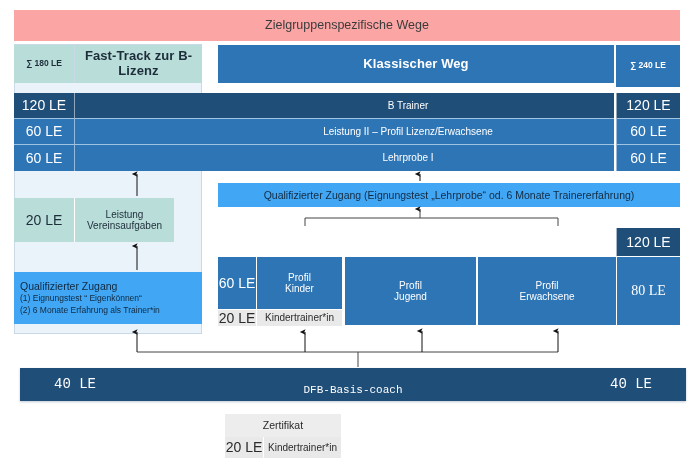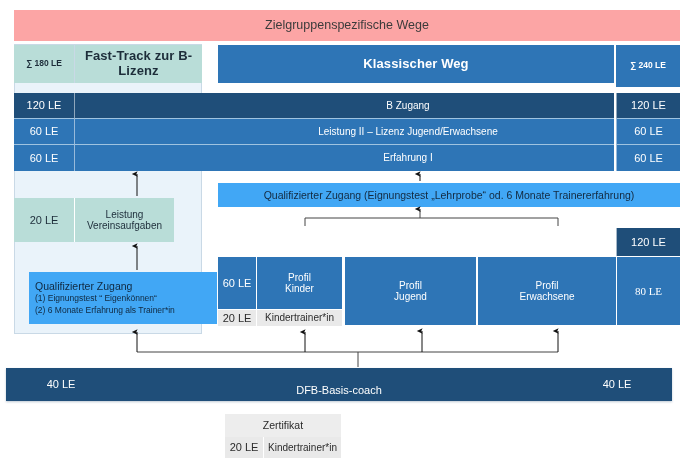--- a/index.html
+++ b/index.html
@@ -27,21 +27,21 @@
   .c-lightblue{background:#41A7F5;color:#13293F;}
   .c-grey     {background:#E9E9E9;color:#2B2B2B;}
   .c-greyhead {background:#EDEDED;color:#2B2B2B;}
   .sep-v-dark{border-left:1px solid #C9D9E6;}
 
   
   .t-title {font-size:12.5px;}
   .t-head  {font-size:13px;font-weight:bold;letter-spacing:.1px;}
   .t-row   {font-size:10px;}
   .t-small {font-size:10px;}
-  .t-le    {font-size:11px;}
+  .t-le    {font-size:14px;}
   .t-le-b  {font-size:8.5px;font-weight:bold;}
   .t-prof  {font-size:10px;}
   .t-qz-h  {font-size:10.5px;}
   .t-basis {font-size:11px;}
   .t-zert  {font-size:10.5px;}
 
   
   .qz-left{
     display:flex;flex-direction:column;justify-content:center;
     padding-left:6px;text-align:left;color:#10283F;
@@ -91,49 +91,49 @@
   <div class="abs cell c-blue" style="left:74px;top:145px;width:128px;height:26px;border-left:1px solid rgba(255,255,255,.5);"></div>
 
   <div class="abs cell c-teal t-le" style="left:14px;top:198px;width:60px;height:44px;">
     <span>20 LE</span>
   </div>
   <div class="abs cell c-teal t-row" style="left:74px;top:198px;width:100px;height:44px;border-left:1px solid #ffffff;flex-direction:column;">
     <span>Leistung</span>
     <span>Vereinsaufgaben</span>
   </div>
 
-  <div class="abs qz-left c-lightblue" style="left:14px;top:272px;width:188px;height:52px;margin-left:15px;">
+  <div class="abs qz-left c-lightblue" style="left:14px;top:272px;width:188px;height:52px;">
     <div class="l1">Qualifizierter Zugang</div>
     <div class="l2">(1) Eignungstest “ Eigenkönnen“</div>
     <div class="l2">(2) 6 Monate Erfahrung als Trainer*in</div>
   </div>
 
   <div class="abs cell c-blue t-head" style="left:218px;top:45px;width:396px;height:38px;">
     <span>Klassischer Weg</span>
   </div>
   <div class="abs cell c-blue t-le-b" style="left:616px;top:45px;width:64px;height:42px;">
     <span>∑ 240 LE</span>
   </div>
 
   <div class="abs cell c-navy t-row" style="left:202px;top:93px;width:412px;height:26px;border-bottom:1px solid #9FC3E0;">
-    <span>B Zugang</span>
+    <span>B Trainer</span>
   </div>
   <div class="abs cell c-navy t-le" style="left:616px;top:93px;width:64px;height:26px;border-left:1px solid rgba(255,255,255,.5);border-bottom:1px solid #9FC3E0;">
     <span>120 LE</span>
   </div>
 
   <div class="abs cell c-blue t-row" style="left:202px;top:119px;width:412px;height:26px;border-bottom:1px solid #9FC3E0;">
-    <span>Leistung II – Lizenz Jugend/Erwachsene</span>
+    <span>Leistung II – Profil Lizenz/Erwachsene</span>
   </div>
   <div class="abs cell c-blue t-le" style="left:616px;top:119px;width:64px;height:26px;border-left:1px solid rgba(255,255,255,.5);border-bottom:1px solid #9FC3E0;">
     <span>60 LE</span>
   </div>
 
   <div class="abs cell c-blue t-row" style="left:202px;top:145px;width:412px;height:26px;">
-    <span>Erfahrung I</span>
+    <span>Lehrprobe I</span>
   </div>
   <div class="abs cell c-blue t-le" style="left:616px;top:145px;width:64px;height:26px;border-left:1px solid rgba(255,255,255,.5);">
     <span>60 LE</span>
   </div>
 
   <div class="abs cell c-lightblue t-qz-h" style="left:218px;top:183px;width:462px;height:24px;">
     <span>Qualifizierter Zugang (Eignungstest „Lehrprobe“ od. 6 Monate Trainererfahrung)</span>
   </div>
 
   <div class="abs cell c-navy t-le" style="left:616px;top:228px;width:64px;height:28px;border-left:1px solid rgba(255,255,255,.6);">
@@ -163,21 +163,21 @@
     <span>80 LE</span>
   </div>
 
   <div class="abs cell c-grey t-le" style="left:218px;top:310px;width:38px;height:16px;">
     <span>20 LE</span>
   </div>
   <div class="abs cell c-grey t-small" style="left:256px;top:310px;width:86px;height:16px;border-left:1px solid #ffffff;">
     <span>Kindertrainer*in</span>
   </div>
 
-  <div class="abs c-navy shadow-b" style="left:6px;top:368px;width:666px;height:33px;">
+  <div class="abs c-navy shadow-b" style="left:20px;top:368px;width:666px;height:33px;font-family:Liberation Mono, monospace;">
     <div class="abs cell t-le" style="left:0;top:0;width:110px;height:33px;color:#fff;">
       <span>40 LE</span>
     </div>
     <div class="abs cell t-basis" style="left:110px;top:0;width:446px;height:45px;color:#fff;">
       <span>DFB-Basis-coach</span>
     </div>
     <div class="abs cell t-le" style="left:556px;top:0;width:110px;height:33px;color:#fff;">
       <span>40 LE</span>
     </div>
   </div>

